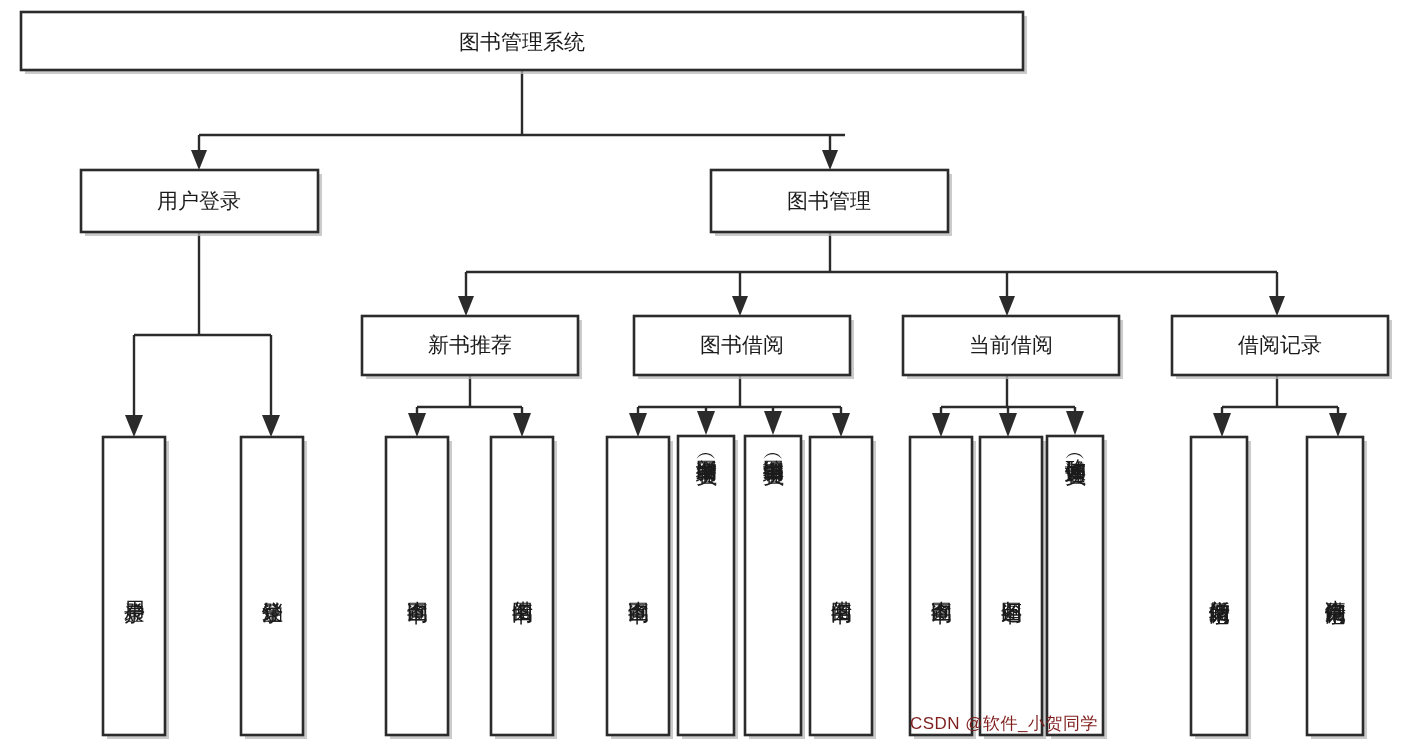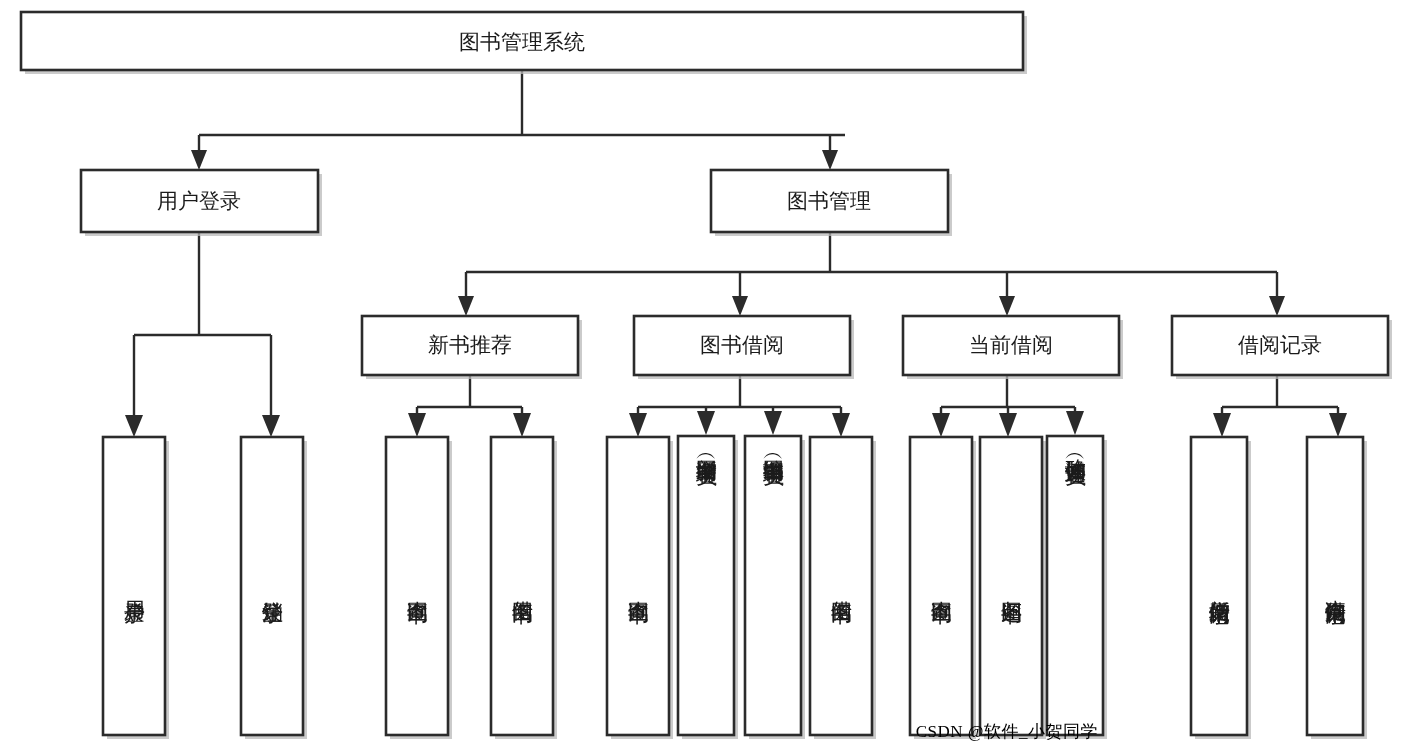--- a/index.html
+++ b/index.html
@@ -67,24 +67,24 @@
     font-size: 21px;
     line-height: 1.18;
     color: #1b1b1b;
     letter-spacing: 1px;
     text-align: center;
     white-space: nowrap;
   }
   .watermark {
     position: absolute;
     right: 14px;
-    bottom: 4px;
-    font-family: Liberation Serif, serif;
+    bottom: 12px;
+    font-family: Liberation Sans, sans-serif;
     font-size: 17px;
-    color: #000000;
+    color: #7f1d1d;
     letter-spacing: 0.5px;
     white-space: nowrap;
   }
 </style>
 </head>
 <body>
 
 <div id="diagram-root">
 
   <svg id="tree-svg" viewBox="0 0 1405 747">

